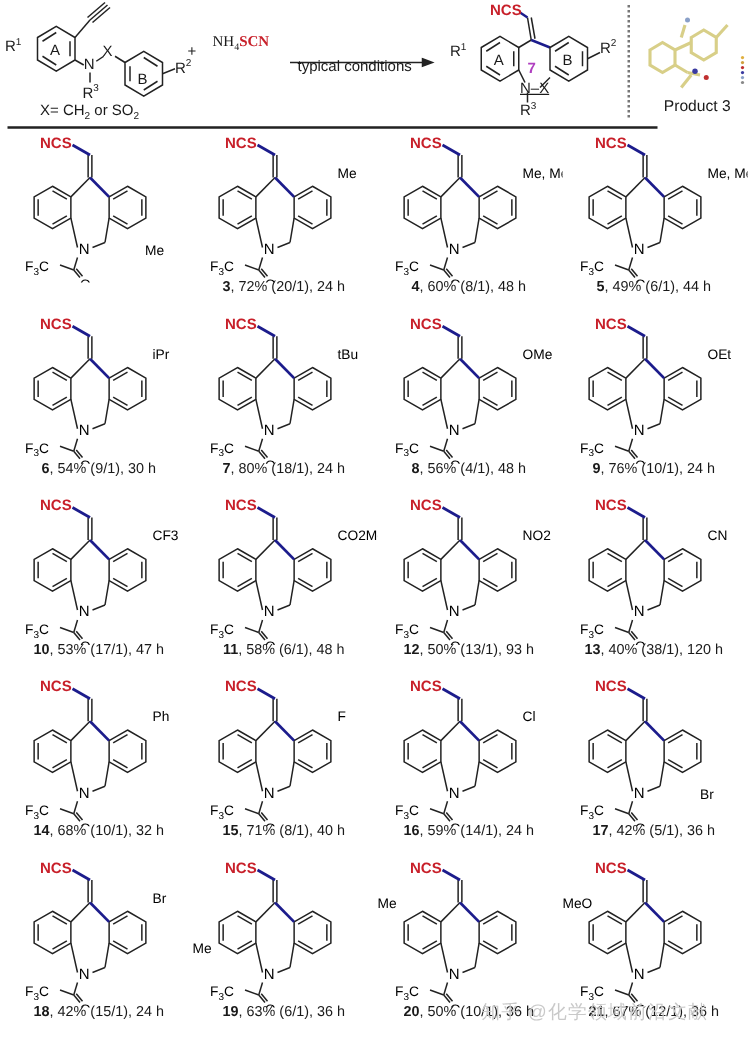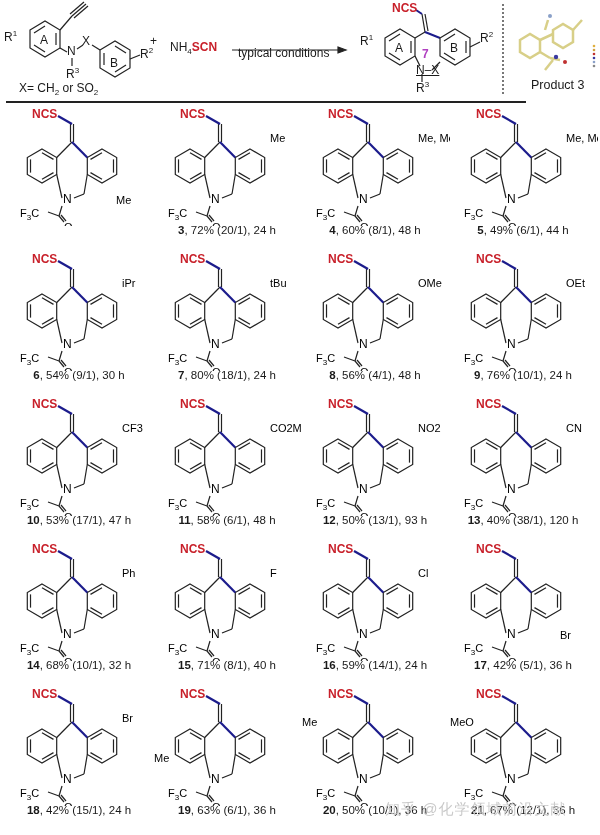--- a/index.html
+++ b/index.html
@@ -95,24 +95,24 @@
     </g>
   </svg>
 
   <span class="hdr-text" style="left:4px;top:29px;"><span>R</span><span class="sup">1</span></span>
   <span class="hdr-text" style="left:40px;top:33px;">A</span>
   <span class="hdr-text" style="left:67px;top:44px;">N</span>
   <span class="hdr-text" style="left:82px;top:34px;">X</span>
   <span class="hdr-text" style="left:66px;top:66px;"><span>R</span><span class="sup">3</span></span>
   <span class="hdr-text" style="left:110px;top:56px;">B</span>
   <span class="hdr-text" style="left:140px;top:46px;"><span>R</span><span class="sup">2</span></span>
-  <span class="hdr-text" style="left:19px;top:81px;text-align:right;"><span>X= CH</span><span class="sub">2</span><span> or SO</span><span class="sub">2</span></span>
+  <span class="hdr-text" style="left:32px;top:81px;text-align:right;"><span>X= CH</span><span class="sub">2</span><span> or SO</span><span class="sub">2</span></span>
 
   <span class="hdr-text" style="left:150px;top:34px;">+</span>
-  <span class="hdr-text" style="left:170px;top:40px;"><span>NH</span><span class="sub">4</span><span class="red">SCN</span></span>
+  <span class="hdr-text" style="left:170px;top:26px;font-family:Liberation Serif, serif;"><span>NH</span><span class="sub">4</span><span class="red">SCN</span></span>
   <span class="hdr-text" style="left:238px;top:46px;">typical conditions</span>
 
   <span class="hdr-text red" style="left:392px;top:1px;">NCS</span>
   <span class="hdr-text" style="left:360px;top:33px;"><span>R</span><span class="sup">1</span></span>
   <span class="hdr-text" style="left:395px;top:41px;">A</span>
   <span class="hdr-text" style="left:422px;top:47px;color:#b040c0;font-weight:bold;">7</span>
   <span class="hdr-text" style="left:450px;top:41px;">B</span>
   <span class="hdr-text" style="left:480px;top:30px;"><span>R</span><span class="sup">2</span></span>
   <span class="hdr-text" style="left:416px;top:63px;text-decoration:underline;">N–X</span>
   <span class="hdr-text" style="left:416px;top:80px;"><span>R</span><span class="sup">3</span></span>

